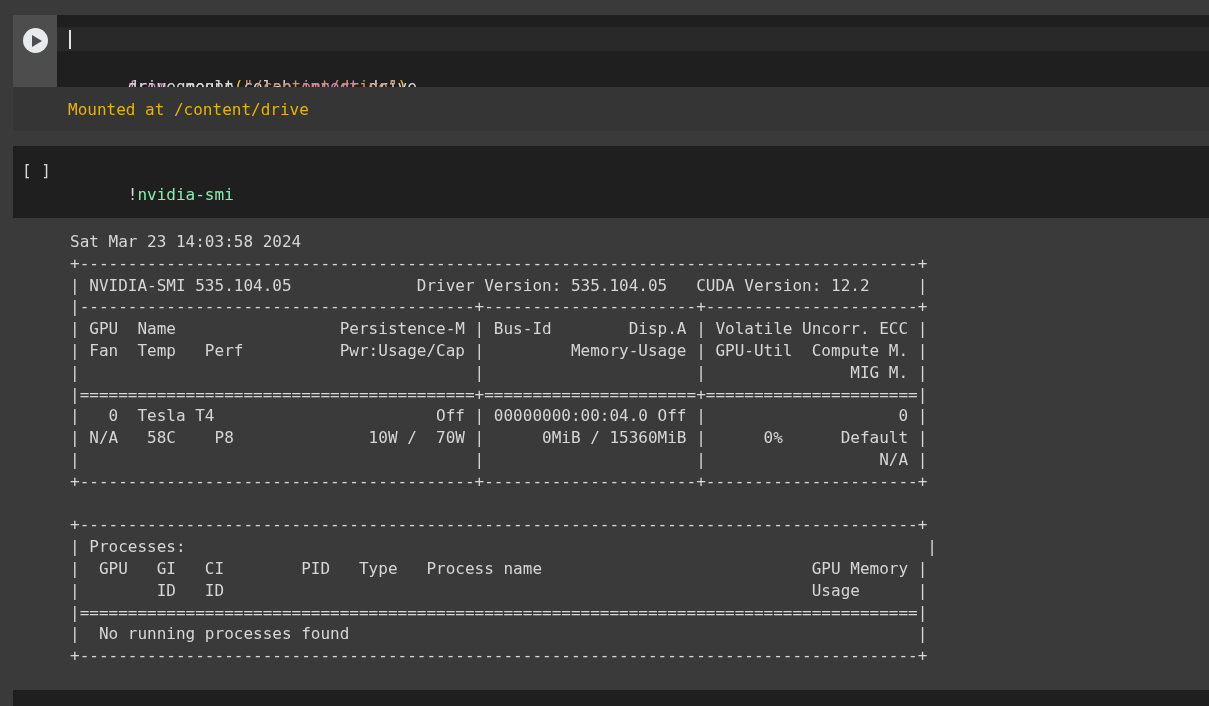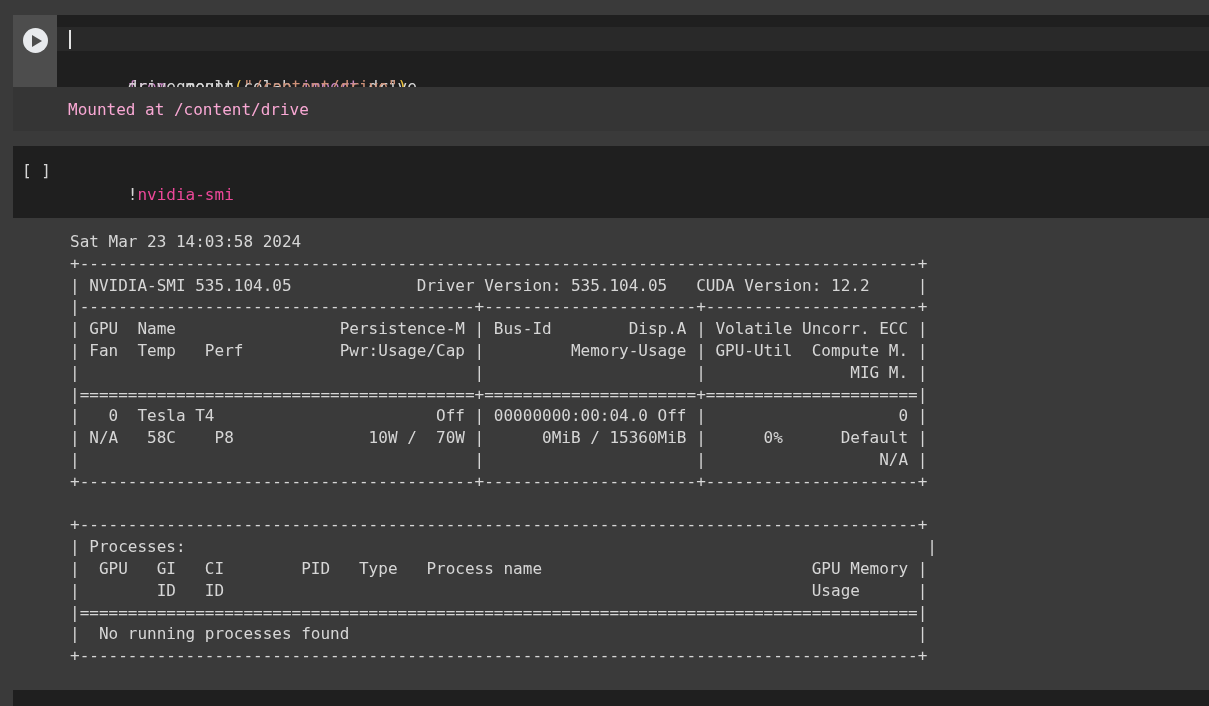--- a/index.html
+++ b/index.html
@@ -43,28 +43,28 @@
   .code-line.highlighted{background:#292929;}
   .cursor{
     position:absolute;left:12px;top:3px;width:2px;height:19px;
     background:#e3e3e3;
   }
   .tok-keyword{color:#c586c0;}
   .tok-plain{color:#d6d6d6;}
   .tok-paren{color:#f0c63f;}
   .tok-string{color:#ce9178;}
   .tok-string_link{color:#ce9178;text-decoration:underline;text-underline-offset:4px;}
-  .tok-command{color:#ec4899;}
+  .tok-command{color:#86efac;}
   
   .output1{
     position:absolute;left:13px;right:0;top:87px;height:44px;
     background:#353535;
     display:flex;align-items:center;
     padding-left:55px;box-sizing:border-box;
-    font-size:16px;color:#f9a8d4;white-space:pre;
+    font-size:16px;color:#eab308;white-space:pre;
   }
   
   .cell2{top:146px;height:72px;}
   .prompt{
     position:absolute;left:9px;top:13px;
     font-size:16px;line-height:24px;color:#d6d6d6;white-space:pre;
     cursor:pointer;
   }
   .editor2{
     position:absolute;left:57px;right:0;top:0;bottom:0;

